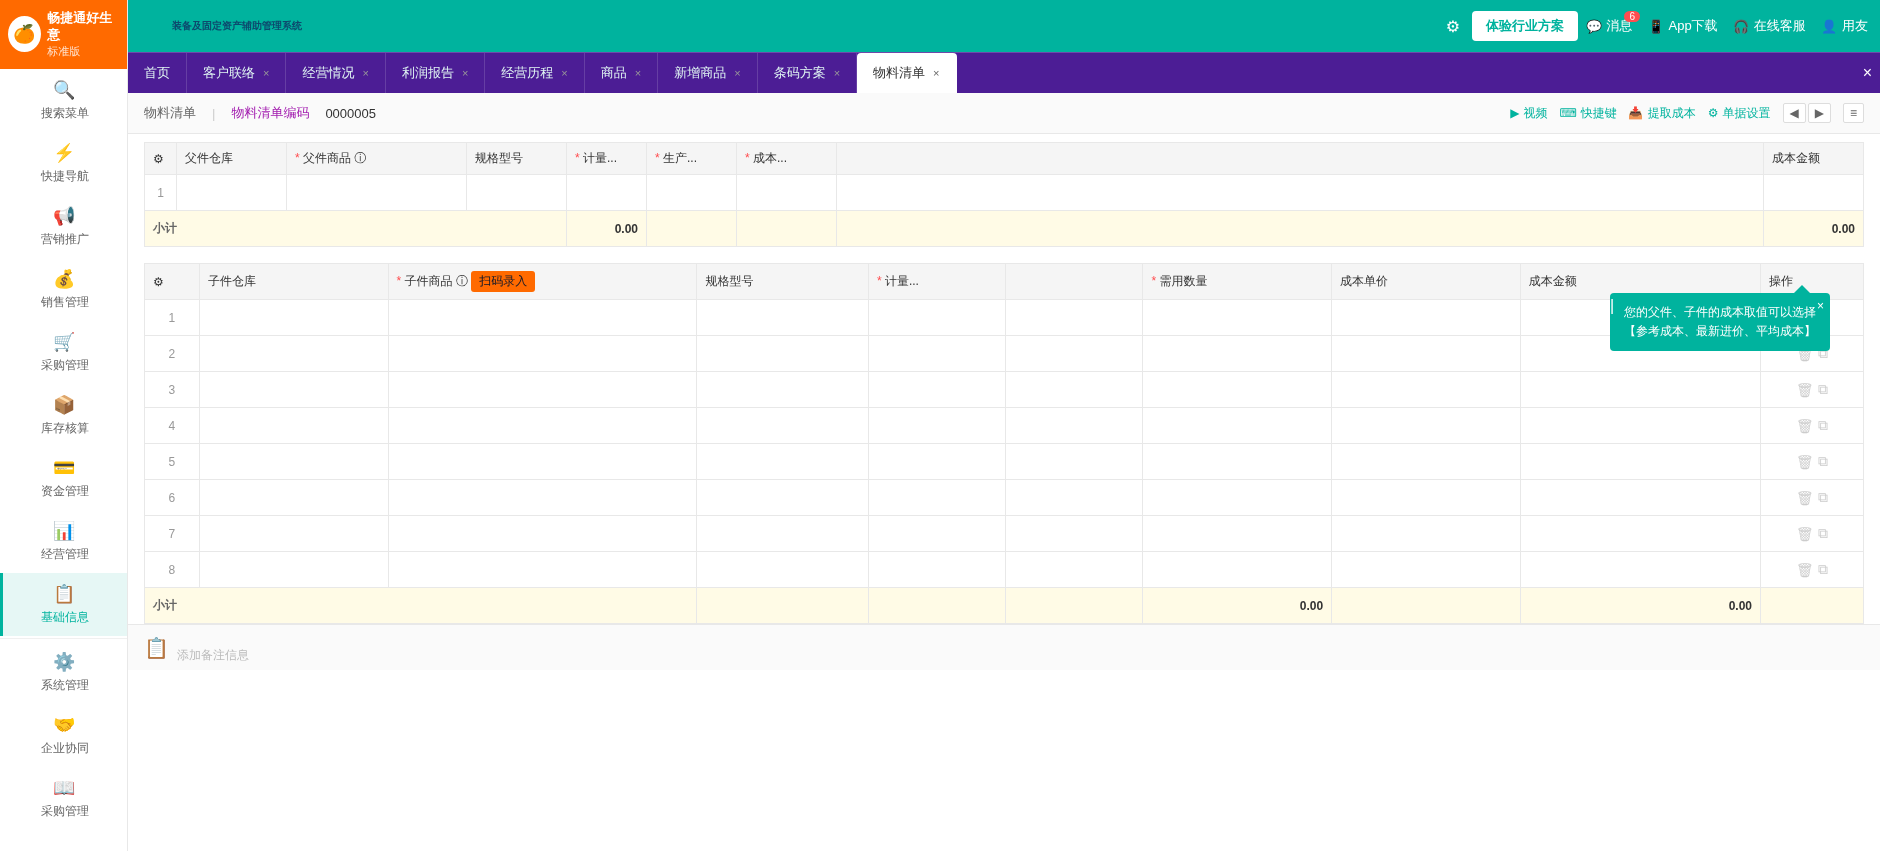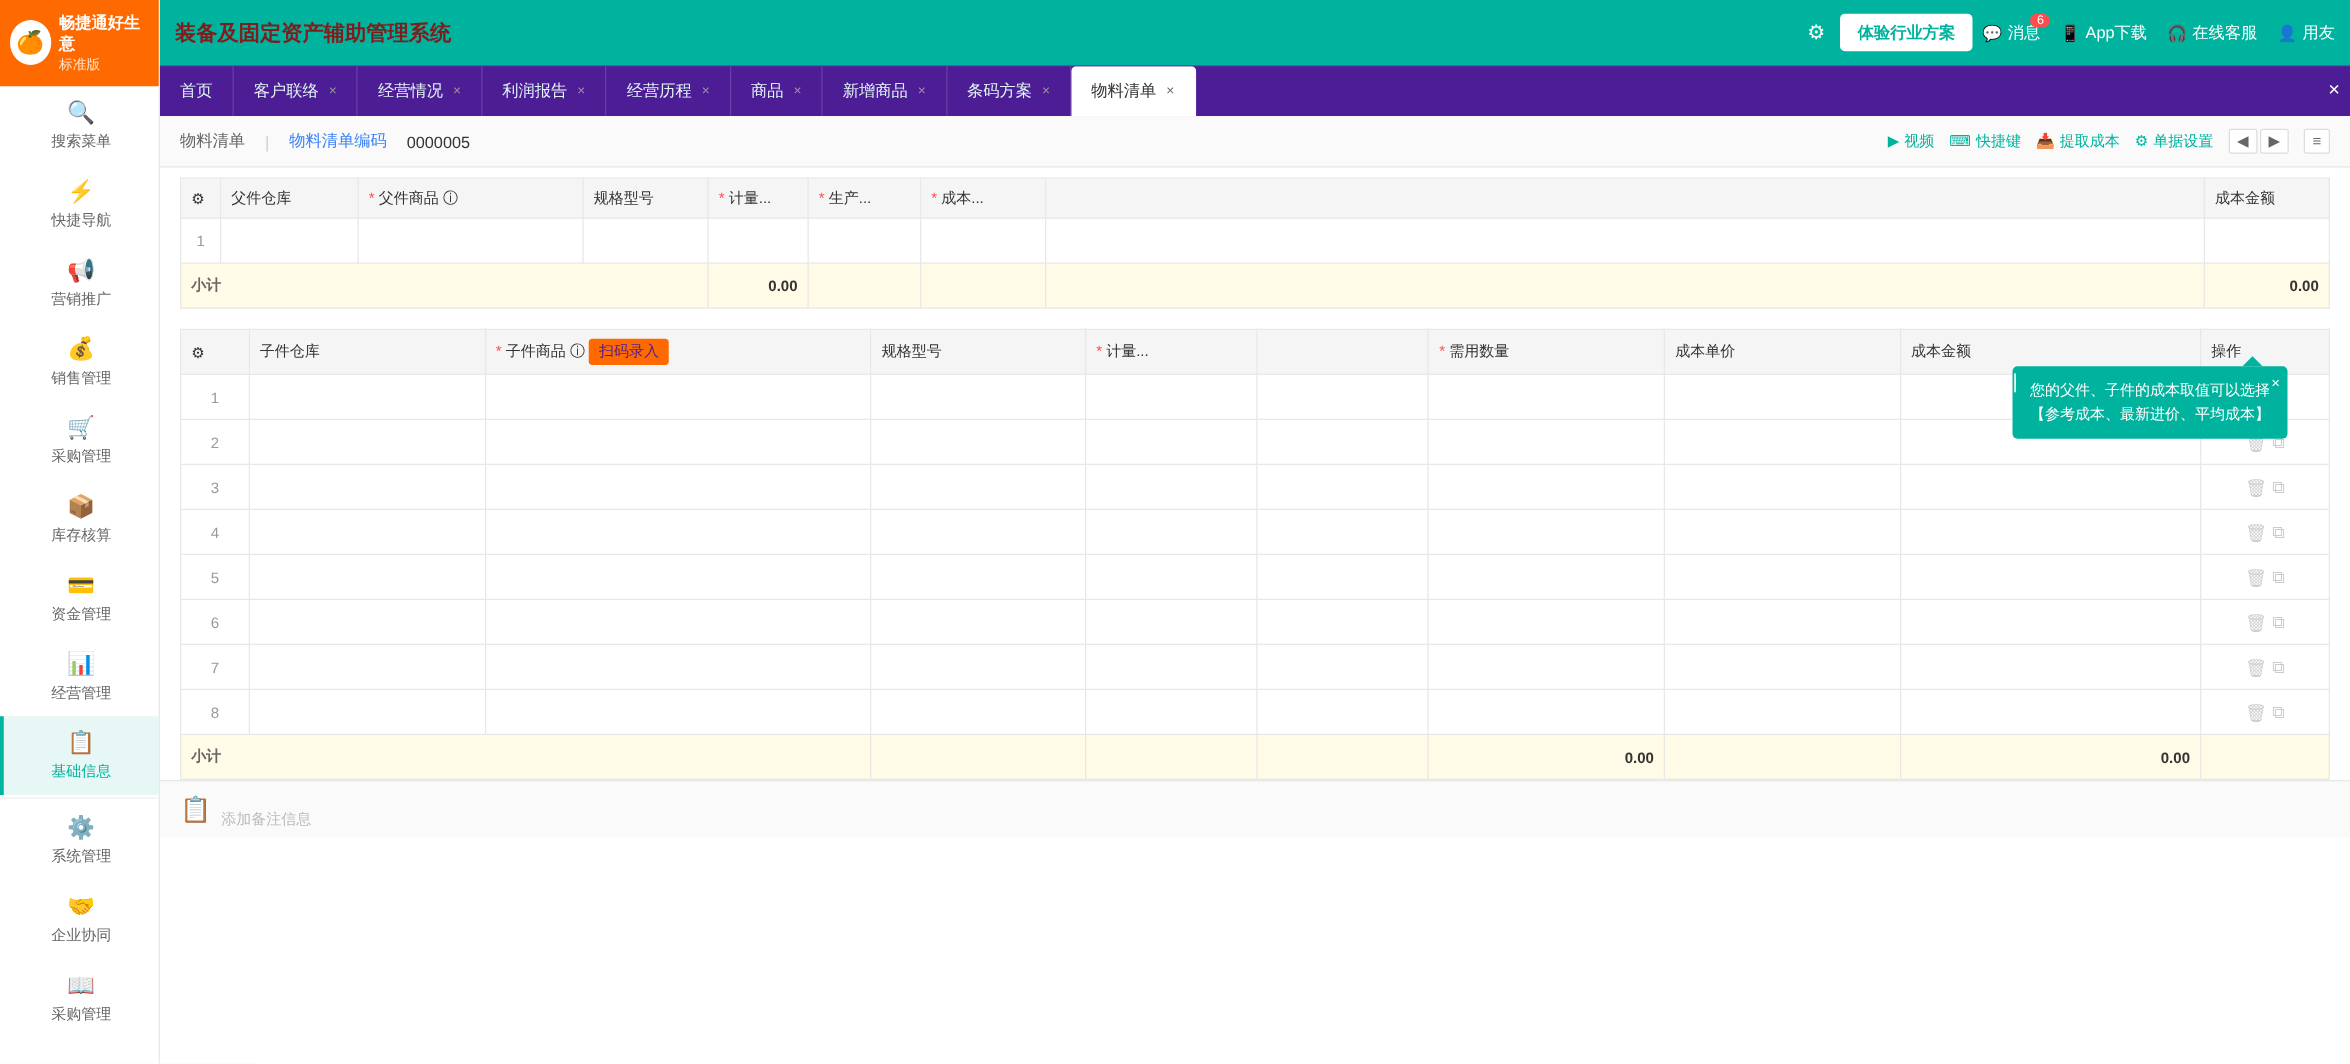--- a/index.html
+++ b/index.html
@@ -14,21 +14,21 @@
     .sidebar-item { display: flex; flex-direction: column; align-items: center; padding: 10px 4px; cursor: pointer; color: #666; font-size: 12px; gap: 4px; border-left: 3px solid transparent; }
     .sidebar-item.active { background: #e6f7f5; color: #00b39e; border-left: 3px solid #00b39e; }
     .sidebar-item .icon { font-size: 18px; }
     .sidebar-divider { height: 1px; background: #f0f0f0; margin: 2px 0; }
 
     
     .main { flex: 1; display: flex; flex-direction: column; overflow: hidden; }
 
     
     .topbar { background: #00b39e; height: 52px; display: flex; align-items: center; padding: 0 12px; gap: 8px; }
-    .topbar-title { color: #7f1d1d; font-size: 17px; font-weight: bold; flex: 1; }
+    .topbar-title { color: #0c4a6e; font-size: 10px; font-weight: bold; flex: 1; margin-left: 32px; }
     .topbar-gear { color: #fff; font-size: 16px; cursor: pointer; margin-right: 4px; }
     .topbar-trial-btn { background: #fff; color: #00b39e; border: none; border-radius: 4px; padding: 6px 14px; cursor: pointer; font-size: 13px; font-weight: bold; }
     .topbar-right { display: flex; align-items: center; gap: 16px; color: #fff; font-size: 13px; margin-left: auto; }
     .topbar-right-item { display: flex; align-items: center; gap: 4px; cursor: pointer; position: relative; }
     .badge { background: #ff4d4f; color: #fff; border-radius: 10px; font-size: 10px; padding: 0 4px; min-width: 16px; text-align: center; position: absolute; top: -6px; right: -8px; }
 
     
     .nav-tabs { background: #4c1d95; display: flex; align-items: center; padding: 0 0 0 0; border-top: 1px solid rgba(255,255,255,0.2); min-height: 40px; }
     .nav-tab { color: #e0f5f3; padding: 0 16px; height: 40px; display: flex; align-items: center; gap: 4px; cursor: pointer; font-size: 13px; white-space: nowrap; border-right: 1px solid rgba(255,255,255,0.15); }
     .nav-tab.active { background: #fff; color: #333; border-radius: 4px 4px 0 0; }
@@ -55,21 +55,21 @@
     .data-table th { background: #f5f5f5; border: 1px solid #e8e8e8; padding: 7px 8px; color: #333; font-weight: normal; white-space: nowrap; text-align: left; }
     .data-table th .required { color: #ff4d4f; }
     .data-table td { border: 1px solid #e8e8e8; padding: 6px 8px; color: #333; height: 36px; }
     .data-table tr.subtotal td { background: #fffbe6; font-weight: bold; }
     .data-table .row-num { color: #999; text-align: center; width: 30px; }
     .data-table .subtotal-label { color: #666; }
     .data-table .amount-val { text-align: right; }
     .gear-th { width: 30px; text-align: center; }
 
     
-    .scan-btn { background: #ff6a00; color: #4c1d95; border: none; border-radius: 3px; padding: 2px 8px; font-size: 12px; cursor: pointer; white-space: nowrap; }
+    .scan-btn { background: #ff6a00; color: #0f172a; border: none; border-radius: 3px; padding: 2px 8px; font-size: 12px; cursor: pointer; white-space: nowrap; }
 
     
     .action-icons { display: flex; gap: 4px; align-items: center; justify-content: center; }
     .action-icon { color: #ccc; font-size: 14px; cursor: pointer; }
 
     
     .tooltip-box { position: absolute; background: #00b39e; color: #fff; border-radius: 4px; padding: 10px 14px; font-size: 12px; line-height: 1.6; max-width: 220px; z-index: 100; right: 60px; top: 240px; }
     .tooltip-box::before { content: '|'; position: absolute; left: 0; top: 0; color: #fff; font-size: 16px; }
     .tooltip-arrow { position: absolute; top: -8px; right: 20px; width: 0; height: 0; border-left: 8px solid transparent; border-right: 8px solid transparent; border-bottom: 8px solid #00b39e; }
     .tooltip-close { position: absolute; top: 4px; right: 6px; cursor: pointer; color: #fff; font-size: 12px; }
@@ -225,21 +225,21 @@
         <span class="close-x">×</span>
       </div>
       <span class="nav-close-all">×</span>
   </div>
 
   <div class="content content-wrapper">
 
     <div class="sub-header">
       <span class="sub-header-title">物料清单</span>
       <span style="color:#ccc">|</span>
-      <span style="color:#3b82f6;font-size:13px;">物料清单编码</span>
+      <span style="color:#a21caf;font-size:13px;">物料清单编码</span>
       <span class="sub-header-code">0000005</span>
       <div class="sub-header-right">
         <span class="sub-header-right-item">
           <span>▶</span>
           <span>视频</span>
         </span>
         <span class="sub-header-right-item">
           <span>⌨</span>
           <span>快捷键</span>
         </span>

